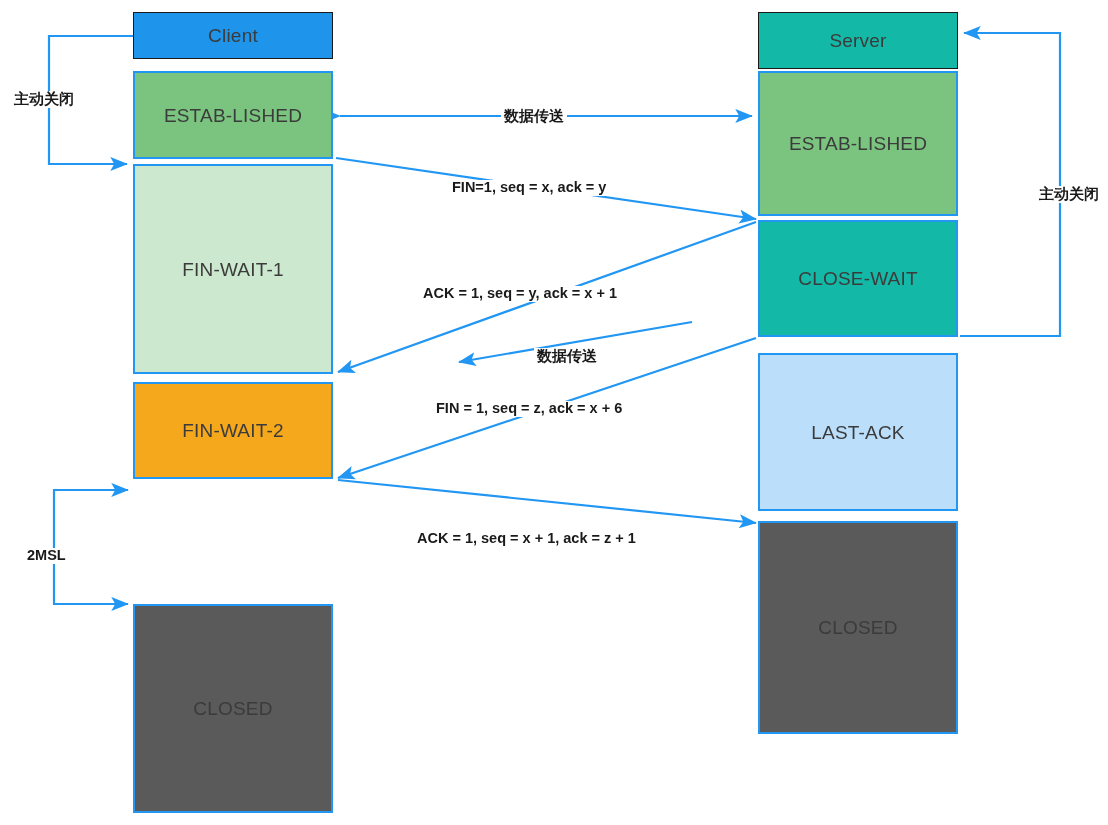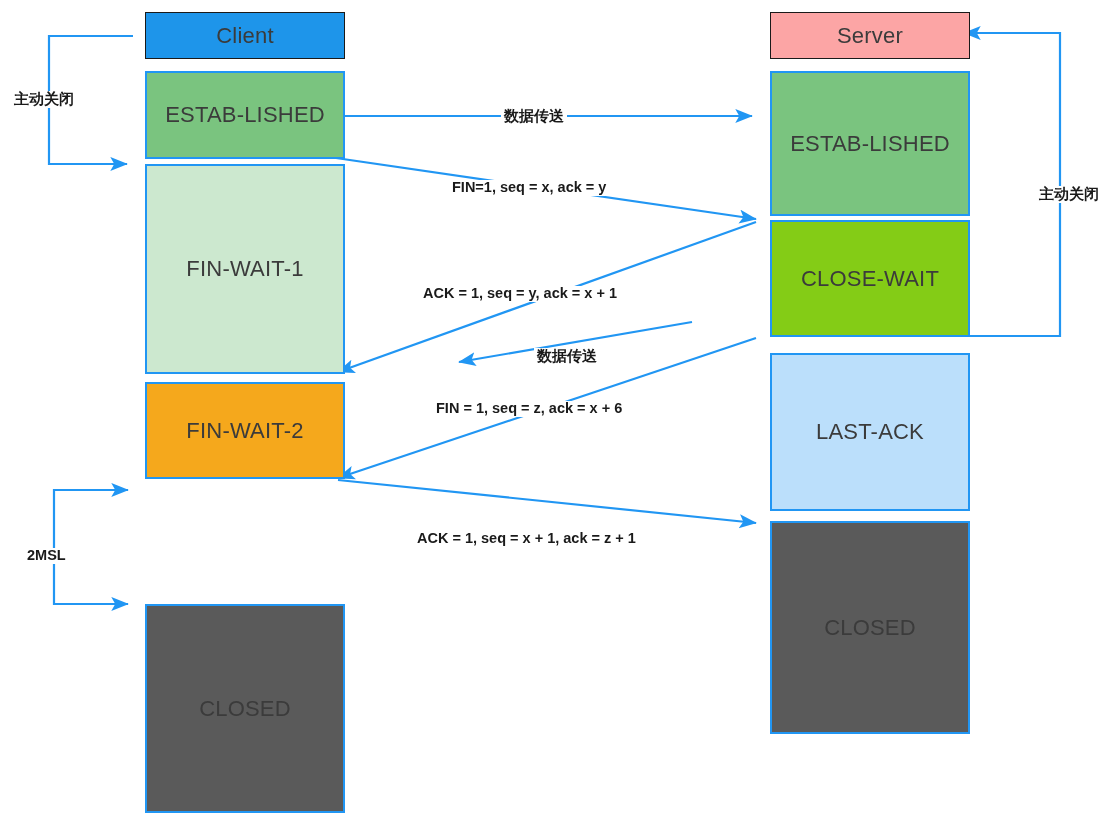--- a/index.html
+++ b/index.html
@@ -22,25 +22,24 @@
     width: 1108px;
     height: 825px;
     pointer-events: none;
   }
   .node {
     position: absolute;
     box-sizing: border-box;
     display: flex;
     align-items: center;
     justify-content: center;
-    font-size: 22px;
+    font-size: 19px;
     color: #3b3b3b;
     letter-spacing: .2px;
     line-height: 1;
-    margin-left: 12px;
   }
   .node.header {
     border: 1.5px solid #1a1a1a;
     background: #1e95ea;
     color: #3b3b3b;
   }
   .node.state {
     border: 2px solid #2196f3;
   }
   .edge-label {
@@ -113,29 +112,29 @@
 
   <div class="node state" style="left:133px; top:382px; width:200px; height:97px; background:#f5a81c;">
     <span>FIN-WAIT-2</span>
   </div>
 
 
   <div class="node state" style="left:133px; top:604px; width:200px; height:209px; background:#5a5a5a;">
     <span>CLOSED</span>
   </div>
 
-  <div class="node header" style="left:758px; top:12px; width:200px; height:47px; background:#fca5a5;">
+  <div class="node header" style="left:758px; top:12px; width:200px; height:57px; background:#14b8a6;">
     <span>Server</span>
   </div>
 
   <div class="node state" style="left:758px; top:71px; width:200px; height:145px; background:#7ac47f;">
     <span>ESTAB-LISHED</span>
   </div>
 
-  <div class="node state" style="left:758px; top:220px; width:200px; height:117px; background:#84cc16;">
+  <div class="node state" style="left:758px; top:220px; width:200px; height:117px; background:#14b8a6;">
     <span>CLOSE-WAIT</span>
   </div>
 
   <div class="node state" style="left:758px; top:353px; width:200px; height:158px; background:#bbdffb;">
     <span>LAST-ACK</span>
   </div>
 
   <div class="node state" style="left:758px; top:521px; width:200px; height:213px; background:#5a5a5a;">
     <span>CLOSED</span>
   </div>

